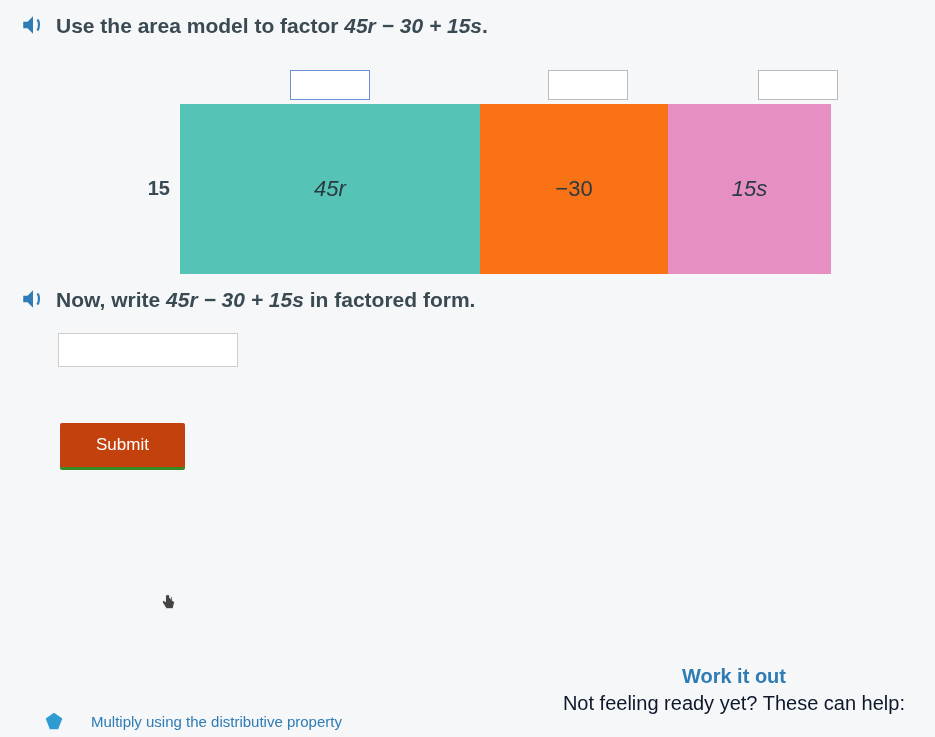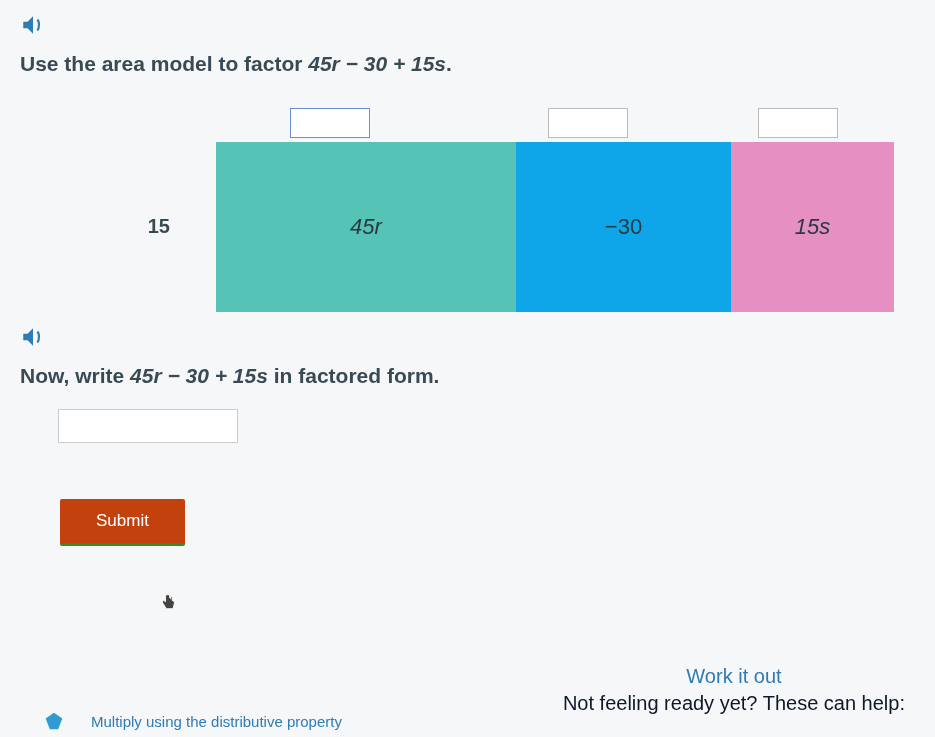--- a/index.html
+++ b/index.html
@@ -11,21 +11,20 @@
     height: 737px;
     position: relative;
     overflow: hidden;
   }
   .content { padding: 10px 20px 0 20px; }
   .prompt-row {
     display: flex;
     align-items: flex-start;
     gap: 10px;
     margin-bottom: 18px;
-    flex-direction: column;
   }
   .audio-icon {
     width: 26px; height: 26px;
     flex-shrink: 0;
     margin-top: 2px;
     cursor: pointer;
   }
   .audio-icon svg { width: 100%; height: 100%; }
   .prompt-text {
     font-size: 21px;
@@ -56,46 +55,46 @@
   .top-input-slot.w3 { width: 205px; }
   .factor-input {
     width: 80px;
     height: 30px;
     border: 1px solid #6a8fd6;
     background: #fff;
     font-size: 16px;
     text-align: center;
   }
   .factor-input.gray { border-color: #bbb; }
-  .main-row { display: flex; gap: 12px; }
+  .main-row { display: flex; }
   .side-col {
     width: 60px;
     display: flex;
     align-items: center;
     justify-content: flex-end;
     padding-right: 10px;
   }
   .side-label {
     font-size: 20px;
     color: #3a4a53;
     font-weight: 600;
   }
-  .blocks { display: flex; height: 170px; margin-left: 24px; }
+  .blocks { display: flex; height: 170px; }
   .block {
     display: flex;
     align-items: center;
     justify-content: center;
     font-size: 22px;
     font-style: italic;
     color: #2a3a42;
     font-weight: 500;
   }
   .block .nonital { font-style: normal; }
   .b1 { width: 300px; background: #55c3b6; }
-  .b2 { width: 215px; background: #0ea5e9; }
+  .b2 { width: 188px; background: #f97316; }
   .b3 { width: 163px; background: #e58fc2; }
 
   .answer-input {
     display: block;
     width: 180px;
     height: 34px;
     border: 1px solid #ccc;
     background: #fff;
     margin: 6px 0 0 38px;
     font-size: 16px;
@@ -117,21 +116,21 @@
 
   .help-section {
     position: absolute;
     right: 30px;
     bottom: 22px;
     text-align: center;
   }
   .workitout {
     color: #2f7bb3;
     font-size: 20px;
-    font-weight: 400;
+    font-weight: 700;
     margin-bottom: 4px;
   }
   .notready {
     color: #0f172a;
     font-size: 20px;
   }
   .bottom-link {
     position: absolute;
     left: 44px;
     bottom: 6px;

